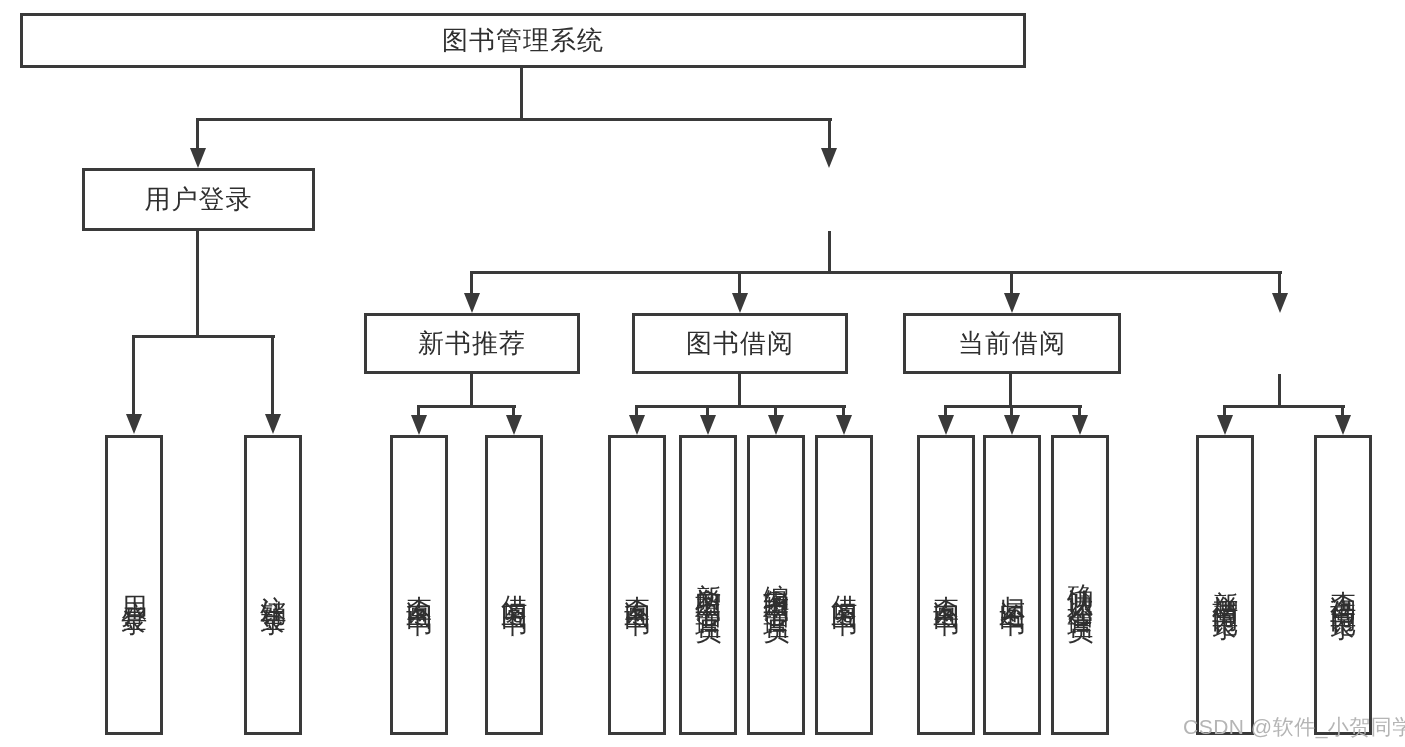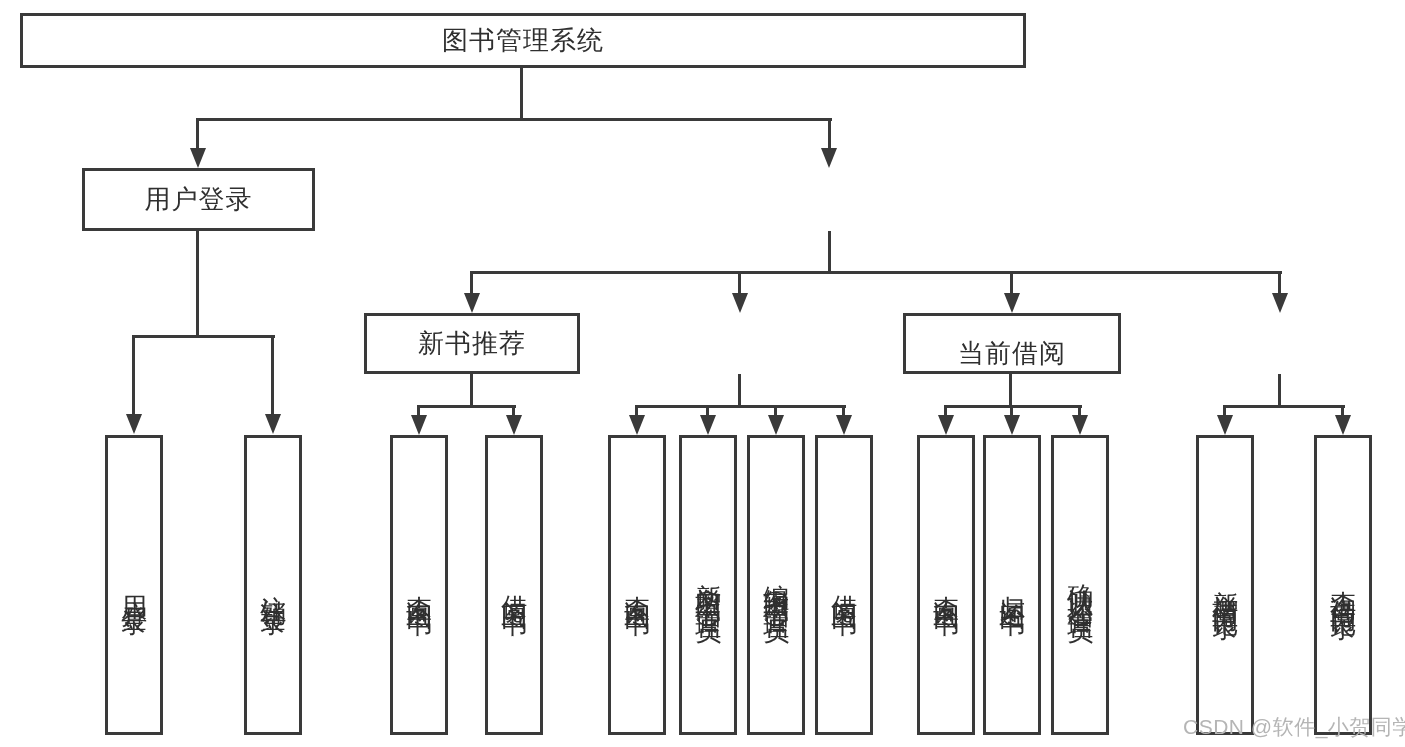--- a/index.html
+++ b/index.html
@@ -63,21 +63,24 @@
   <div class="vline" style="left:1010px; top:274px; height:19px;"></div>
   <div class="vline" style="left:1278px; top:274px; height:19px;"></div>
   <div class="arrow" style="left:464px;  top:293px;"></div>
   <div class="arrow" style="left:732px;  top:293px;"></div>
   <div class="arrow" style="left:1004px; top:293px;"></div>
   <div class="arrow" style="left:1272px; top:293px;"></div>
 
   <div class="box" style="left:364px; top:313px; width:216px; height:61px;">
     <span class="lbl">新书推荐</span>
   </div>
-  <div class="box" style="left:903px; top:313px; width:218px; height:61px;align-items:flex-end;">
+  <div class="box" style="left:632px; top:313px; width:216px; height:61px;">
+    <span class="lbl">图书借阅</span>
+  </div>
+  <div class="box" style="left:903px; top:313px; width:218px; height:61px;">
     <span class="lbl">当前借阅</span>
   </div>
 
   <div class="vline" style="left:470px; top:374px; height:34px;"></div>
   <div class="hline" style="left:417px; top:405px; width:99px;"></div>
   <div class="vline" style="left:417px; top:408px; height:7px;"></div>
   <div class="vline" style="left:512px; top:408px; height:7px;"></div>
   <div class="arrow" style="left:411px; top:415px;"></div>
   <div class="arrow" style="left:506px; top:415px;"></div>
 

